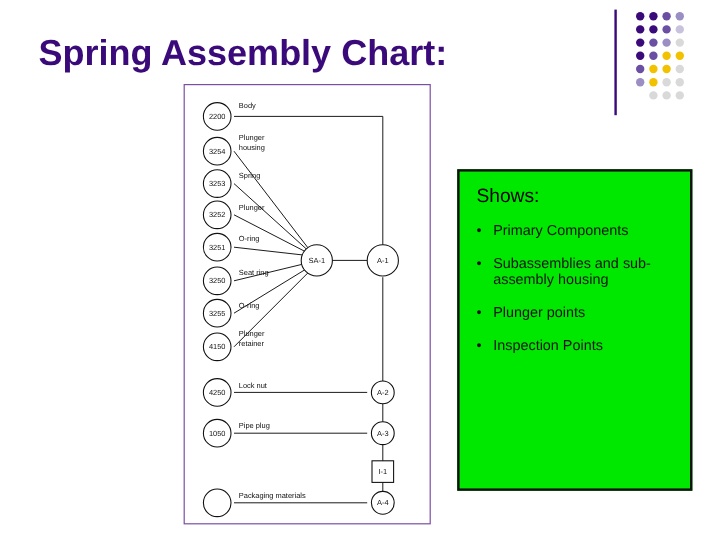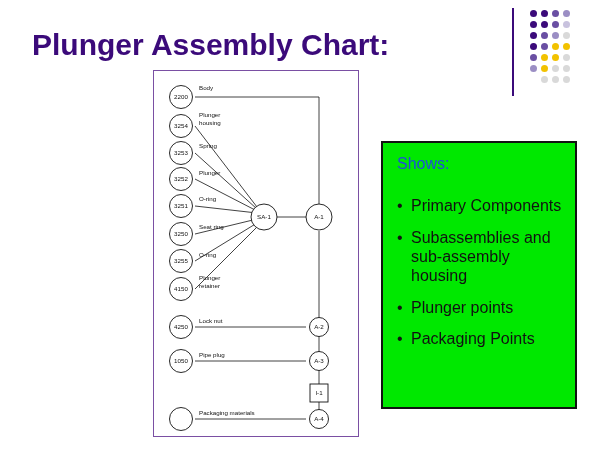--- a/index.html
+++ b/index.html
@@ -57,30 +57,30 @@
     top: 141px;
     width: 196px;
     height: 268px;
     background: #00e800;
     border: 2px solid #111111;
     box-sizing: border-box;
     padding: 12px 10px 8px 14px;
   }
   #shows-box .heading {
     font-size: 16px;
-    color: #1d4ed8;
-    margin-bottom: 24px;
+    color: #000000;
+    margin-bottom: 12px;
   }
   #shows-box ul {
     margin: 0;
     padding: 0;
     list-style: none;
   }
   #shows-box li {
-    font-size: 16px;
+    font-size: 12px;
     color: #111111;
     line-height: 1.18;
     margin-bottom: 13px;
     padding-left: 14px;
     position: relative;
   }
   #shows-box li::before {
     content: "\2022";
     position: absolute;
     left: 0;
@@ -108,21 +108,21 @@
   }
   .part-label {
     font-family: "Liberation Sans", sans-serif;
     font-size: 6.2px;
     fill: #111111;
   }
 </style>
 </head>
 <body>
 
-<div id="slide-title">Plunger Assembly Chart:</div>
+<div id="slide-title">Spring Assembly Chart:</div>
 
 <div id="dot-logo">
   <div class="bar"></div>
 
   <div class="dot" style="left:18px;  top:4px;  background:#3b0a7a;"></div>
   <div class="dot" style="left:29px;  top:4px;  background:#3b0a7a;"></div>
   <div class="dot" style="left:40px;  top:4px;  background:#6a4fa3;"></div>
   <div class="dot" style="left:51px;  top:4px;  background:#9b8ec4;"></div>
 
   <div class="dot" style="left:18px;  top:15px; background:#3b0a7a;"></div>
@@ -244,15 +244,15 @@
     <text class="node-label" x="165" y="350" text-anchor="middle">A-4</text>
   </svg>
 </div>
 
 <div id="shows-box">
   <div class="heading">Shows:</div>
   <ul>
     <li>Primary Components</li>
     <li>Subassemblies and sub-assembly housing</li>
     <li>Plunger points</li>
-    <li>Packaging Points</li>
+    <li>Inspection Points</li>
   </ul>
 </div>
 
 </body></html>

